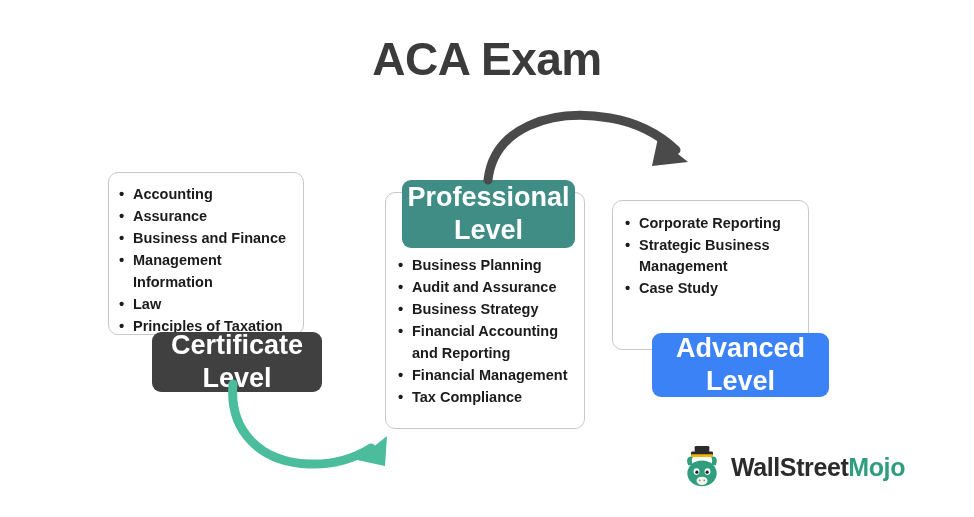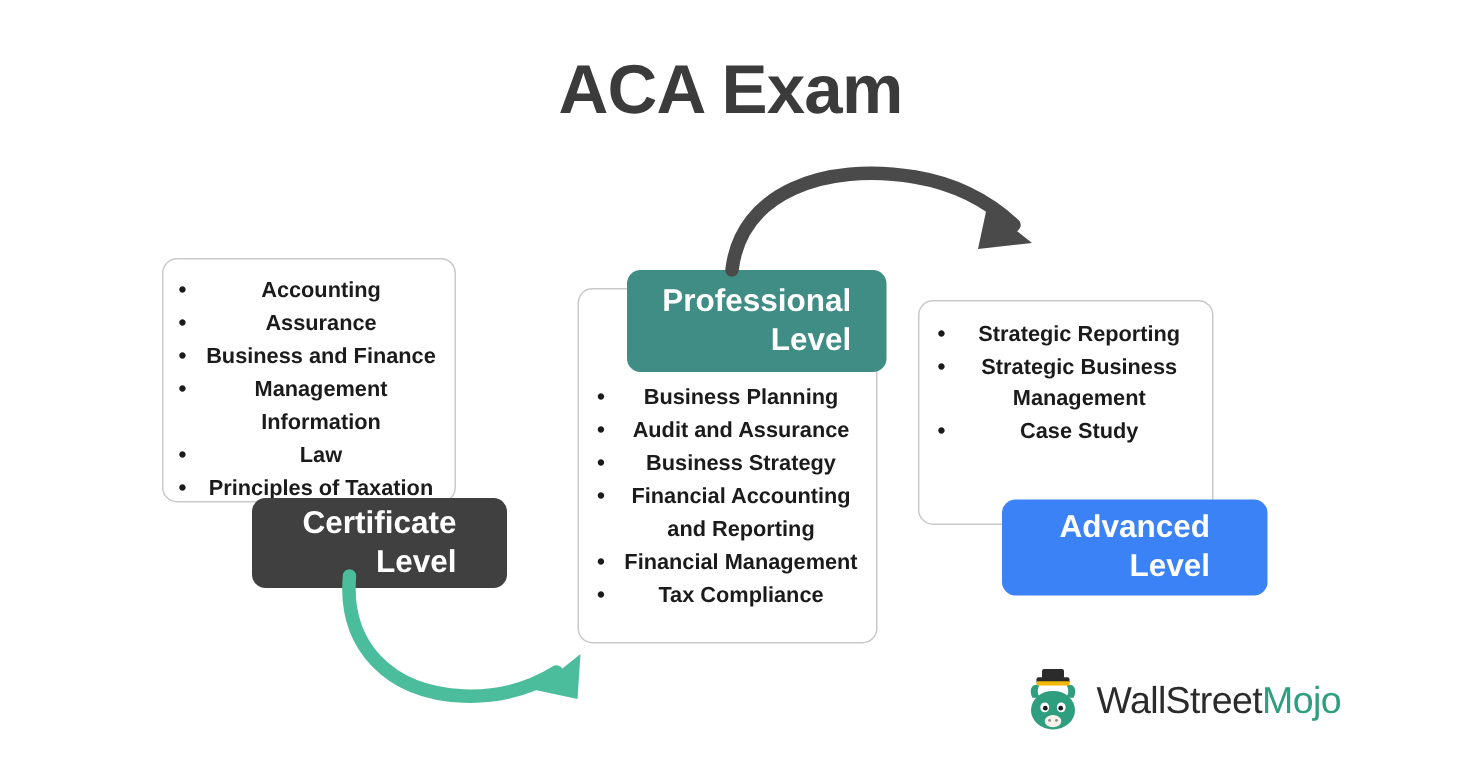--- a/index.html
+++ b/index.html
@@ -36,21 +36,20 @@
     position: absolute;
     background: #ffffff;
     border: 1px solid #c9c9c9;
     border-radius: 10px;
     box-sizing: border-box;
   }
   .card ul {
     list-style: none;
     margin: 0;
     padding: 0;
-    text-align: center;
   }
   .card li {
     position: relative;
     padding-left: 14px;
     font-size: 14.5px;
     font-weight: bold;
     color: #1b1b1b;
     line-height: 1.46;
     margin-bottom: 1px;
   }
@@ -83,29 +82,28 @@
     width: 197px;
     height: 150px;
     padding: 12px 8px 0 12px;
   }
 
   
   .level-box {
     position: absolute;
     border-radius: 9px;
     color: #ffffff;
-    font-size: 21px;
-    font-weight: bold;
-    text-align: right;
+    font-size: 27px;
+    font-weight: bold;
+    text-align: center;
     display: flex;
     align-items: center;
     justify-content: center;
     line-height: 1.22;
     box-sizing: border-box;
-    margin-left: 16px;
   }
   #level-certificate {
     left: 152px;
     top: 332px;
     width: 170px;
     height: 60px;
     background: #404040;
   }
   #level-professional {
     left: 402px;
@@ -141,21 +139,21 @@
     align-items: center;
   }
   #logo-mark {
     width: 44px;
     height: 44px;
     flex: 0 0 auto;
   }
   #logo-text {
     margin-left: 7px;
     font-size: 25px;
-    font-weight: normal;
+    font-weight: bold;
     letter-spacing: -0.4px;
     white-space: nowrap;
   }
   .logo-dark { color: #2b2b2b; }
   .logo-green { color: #2e9e7e; }
 </style>
 </head>
 <body>
 
 <div id="canvas">
@@ -179,21 +177,21 @@
       <li>Audit and Assurance</li>
       <li>Business Strategy</li>
       <li>Financial Accounting and Reporting</li>
       <li>Financial Management</li>
       <li>Tax Compliance</li>
     </ul>
   </div>
 
   <div class="card" id="card-advanced">
     <ul>
-      <li>Strategic Reporting</li>
+      <li>Corporate Reporting</li>
       <li>Strategic Business Management</li>
       <li>Case Study</li>
     </ul>
   </div>
 
   <div class="level-box" id="level-certificate">
     <div>
       <span>Certificate</span><br>
       <span>Level</span>
     </div>

